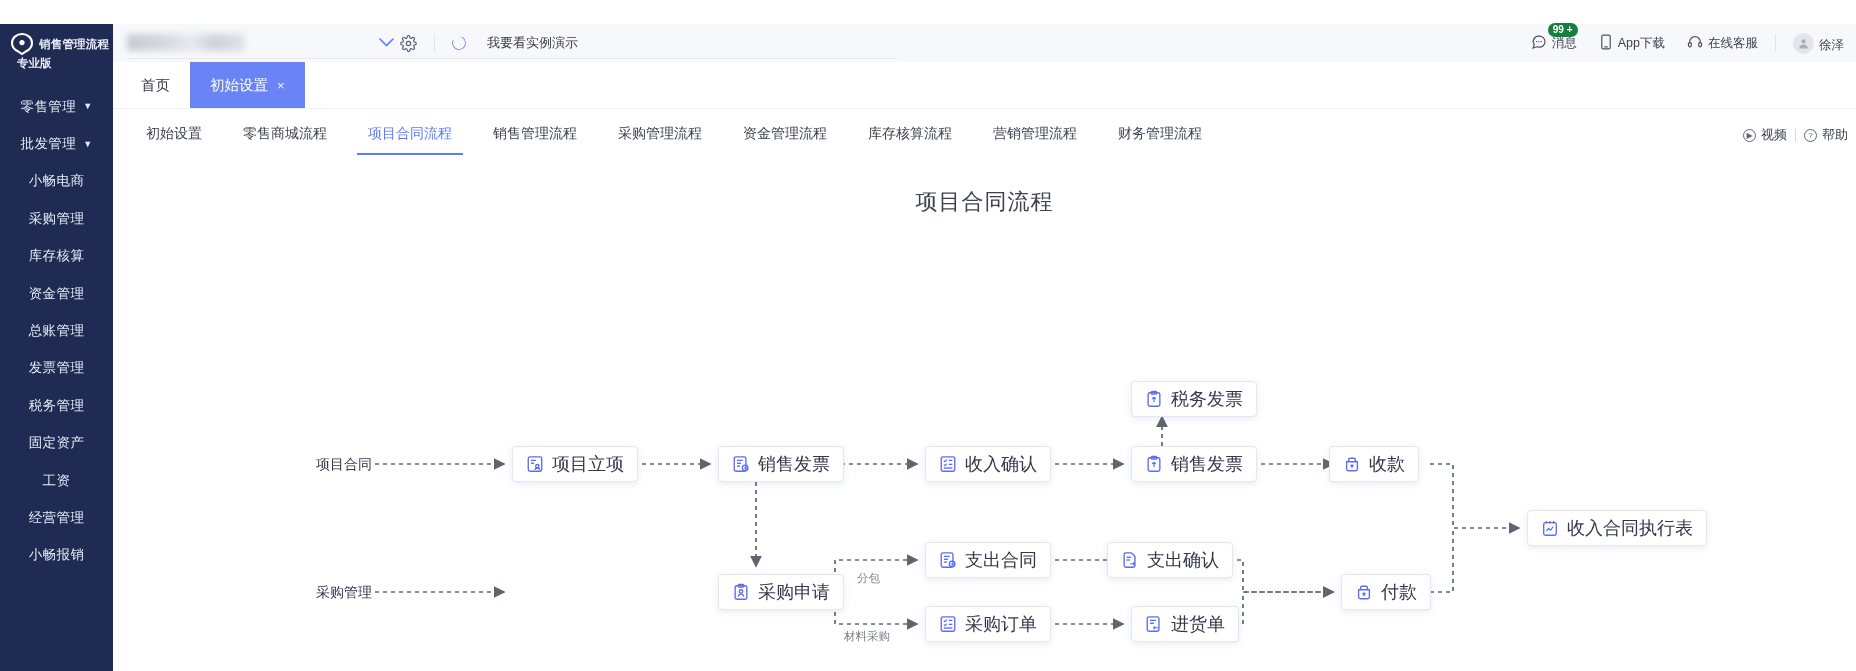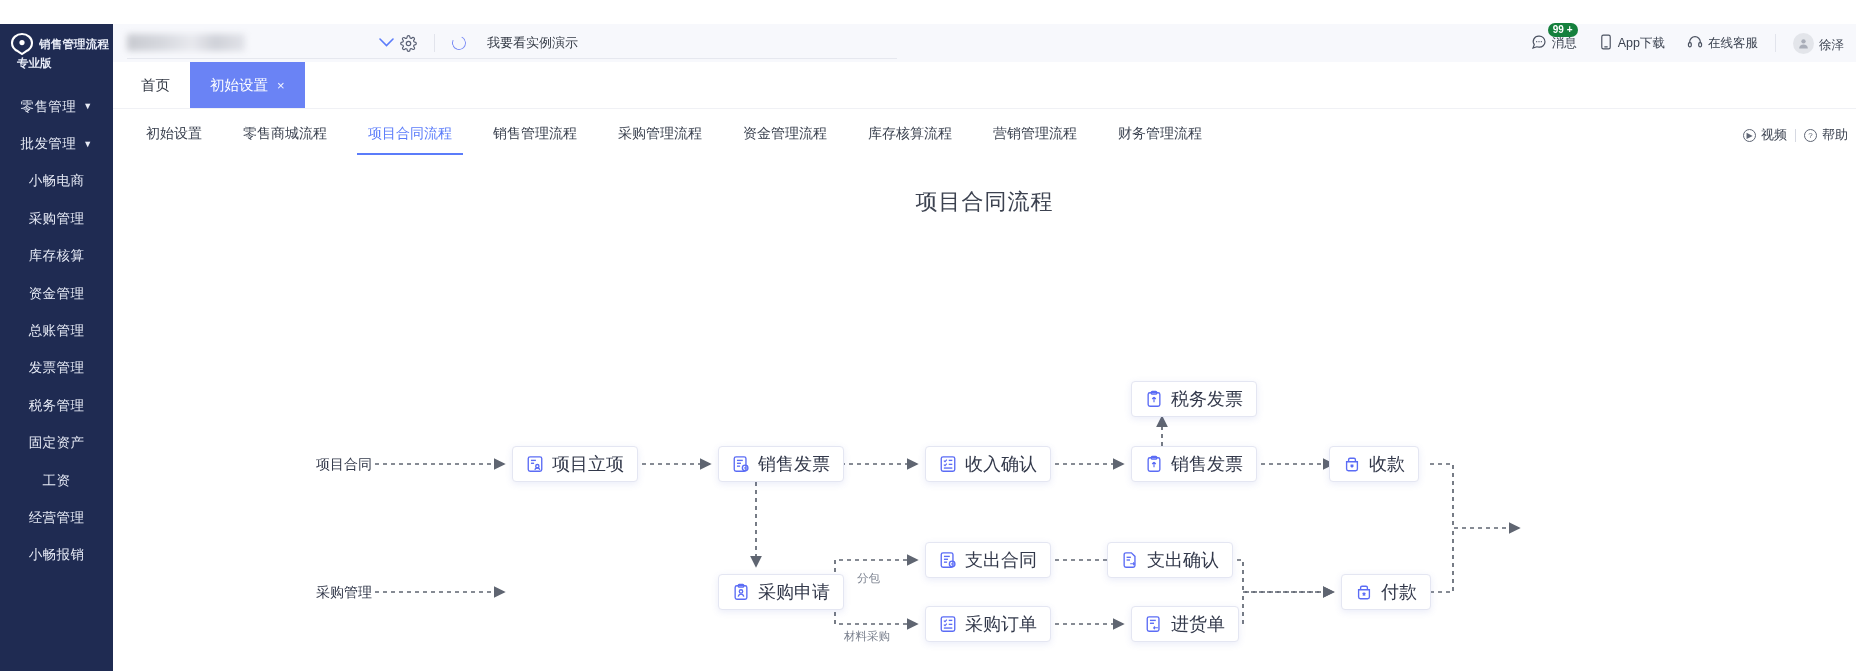--- a/index.html
+++ b/index.html
@@ -424,20 +424,32 @@
         <span class="ic">
           <svg viewBox="0 0 20 20" fill="none" stroke="#5b6cf5" stroke-width="1.5">
               <path d="M4 7.5h12v8a2 2 0 0 1-2 2H6a2 2 0 0 1-2-2z"></path>
               <path d="M6.2 7.5V5.2a1.6 1.6 0 0 1 1.6-1.6h4.4a1.6 1.6 0 0 1 1.6 1.6V7.5"></path>
               <path d="M10 10.2v4m-1.7-3.3L10 12.2l1.7-1.3M8.4 12.8h3.2" stroke-width="1.2"></path>
             </svg>
         </span>
         <span>收款</span>
       </div>
 
+      <div class="node" style="left:1414px; top:293px;">
+        <span class="ic">
+          <svg viewBox="0 0 20 20" fill="none" stroke="#5b6cf5" stroke-width="1.5">
+              <rect x="3" y="4" width="14" height="14" rx="2"></rect>
+              <line x1="6" y1="2.2" x2="6" y2="5"></line>
+              <line x1="10" y1="2.2" x2="10" y2="5"></line>
+              <line x1="14" y1="2.2" x2="14" y2="5"></line>
+              <path d="M6 13.5l2.4-3 2.2 2 3-4" stroke-width="1.3"></path>
+            </svg>
+        </span>
+        <span>收入合同执行表</span>
+      </div>
 
       <div class="node" style="left:605px; top:357px;">
         <span class="ic">
           <svg viewBox="0 0 20 20" fill="none" stroke="#5b6cf5" stroke-width="1.5">
               <rect x="3.5" y="3" width="13" height="15" rx="2"></rect>
               <rect x="7" y="1.6" width="6" height="3" rx="1"></rect>
               <circle cx="10" cy="9.4" r="1.9"></circle>
               <path d="M6.9 15.2c.4-1.8 1.6-2.8 3.1-2.8s2.7 1 3.1 2.8"></path>
             </svg>
         </span>

